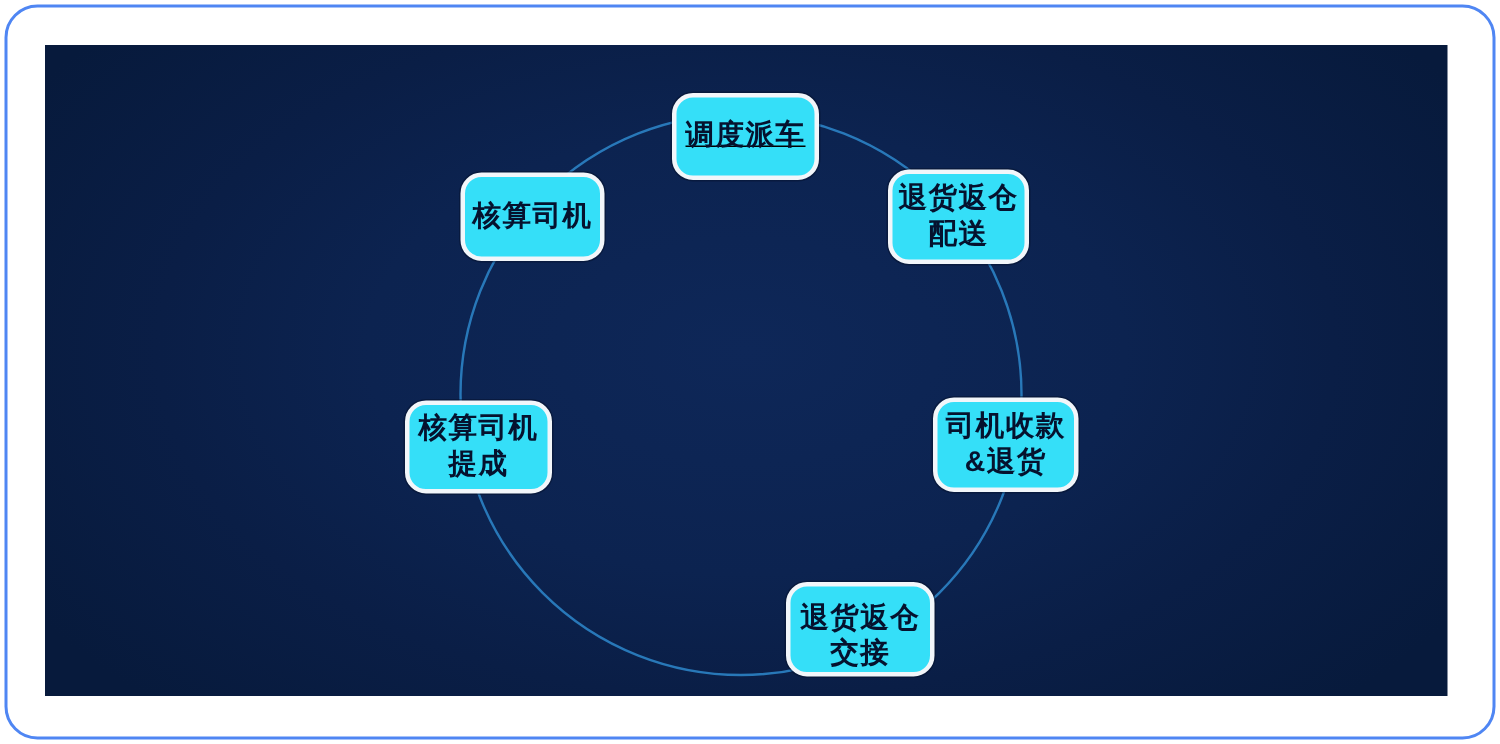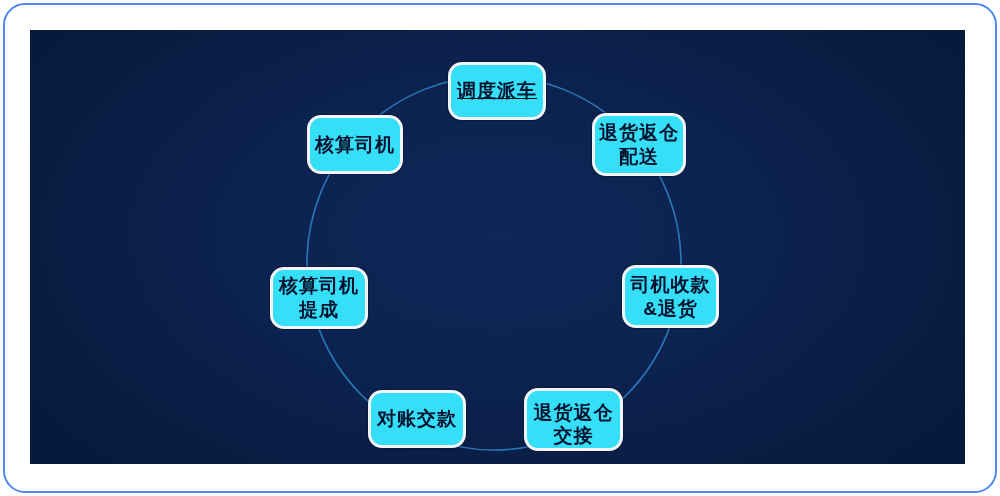--- a/index.html
+++ b/index.html
@@ -95,23 +95,20 @@
     <div class="node n-collection-returns">
       <span class="node-label">司机收款
 &amp;退货</span>
     </div>
 
     <div class="node n-returns-handover">
       <span class="node-label">退货返仓
 交接</span>
     </div>
 
-    <div class="node n-reconcile-payment">
-      <span class="node-label">对账交款</span>
-    </div>
 
     <div class="node n-commission-calc">
       <span class="node-label">核算司机
 提成</span>
     </div>
 
     <div class="node n-logistics-tracking">
       <span class="node-label">核算司机</span>
     </div>
 

